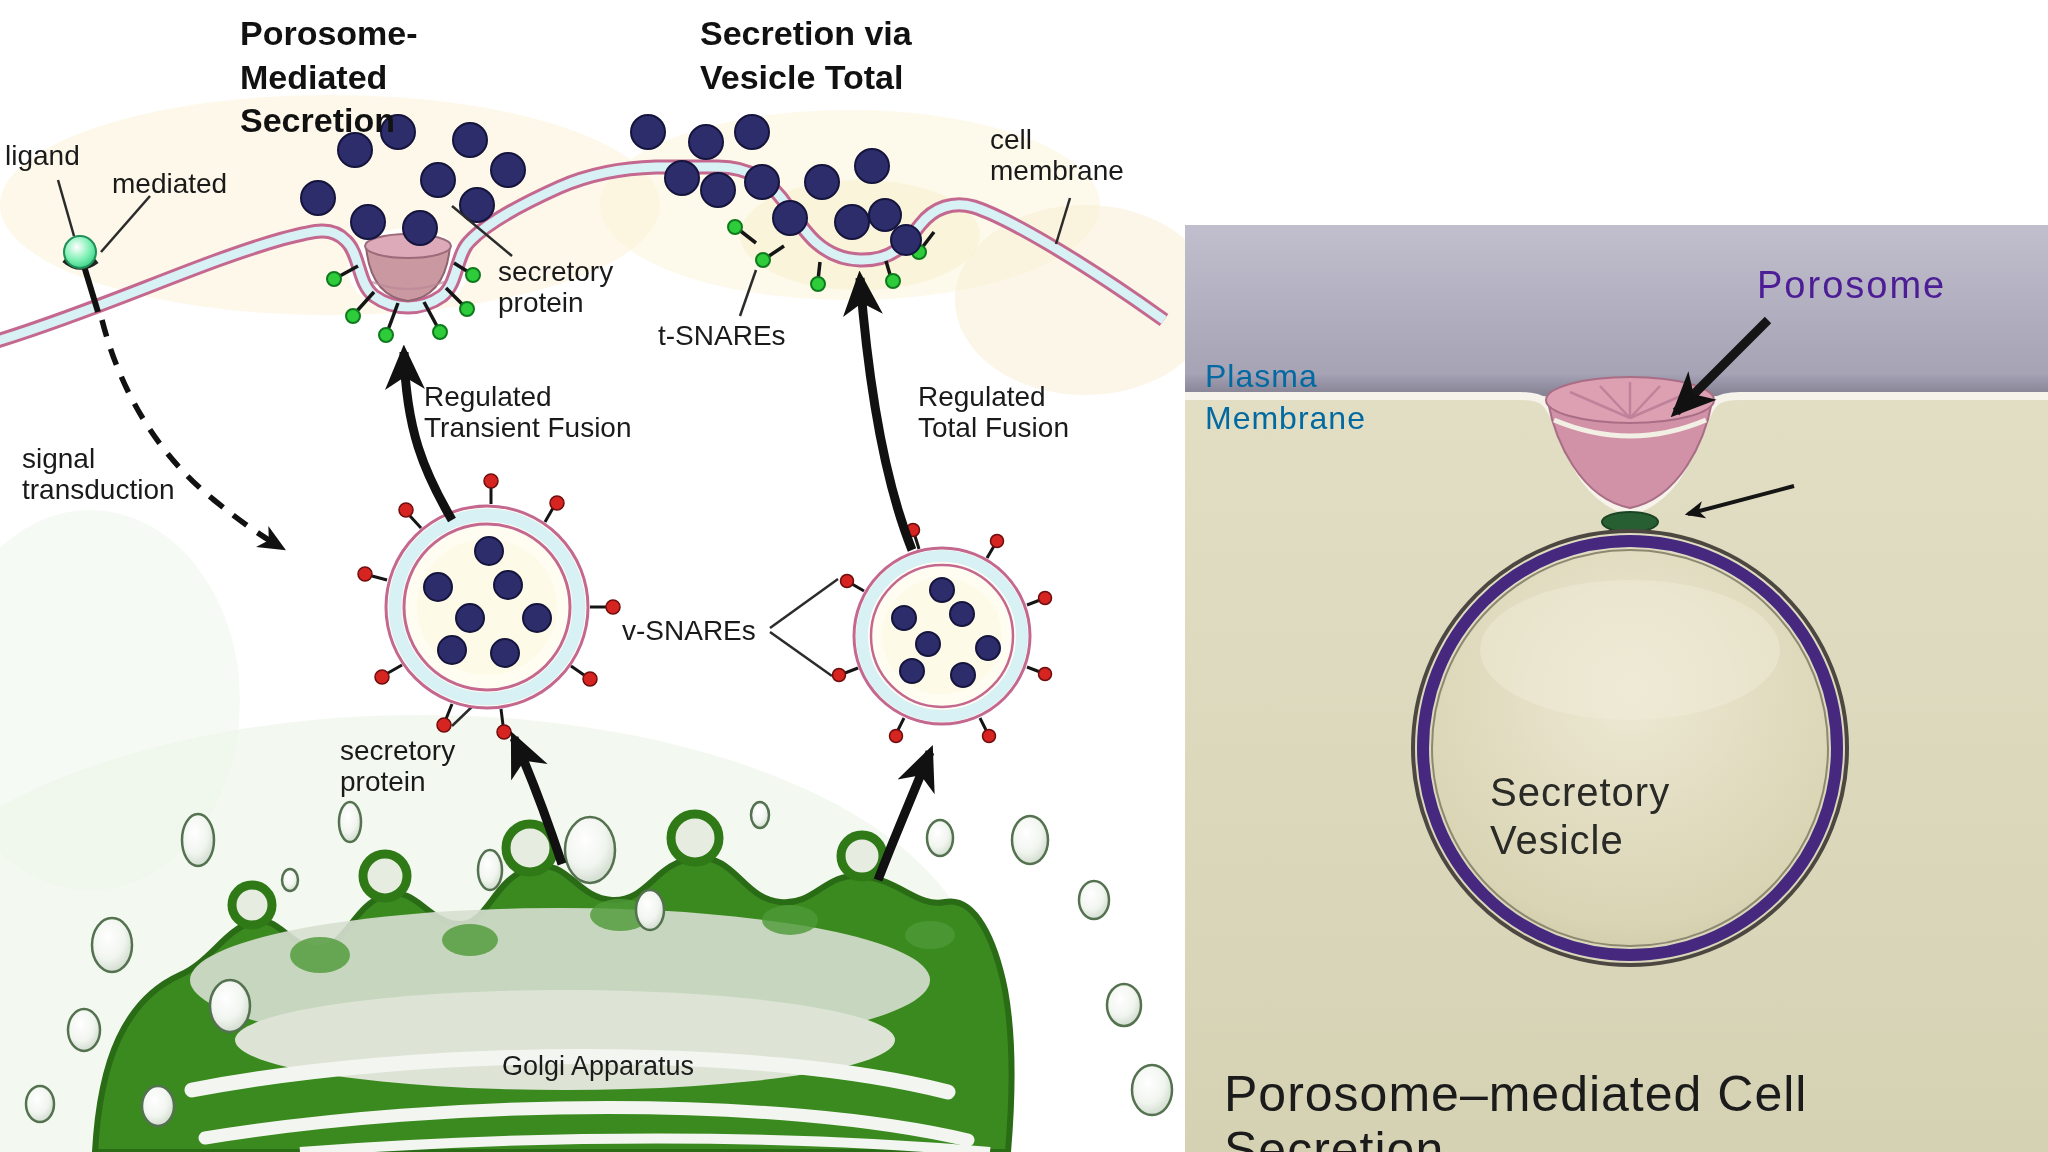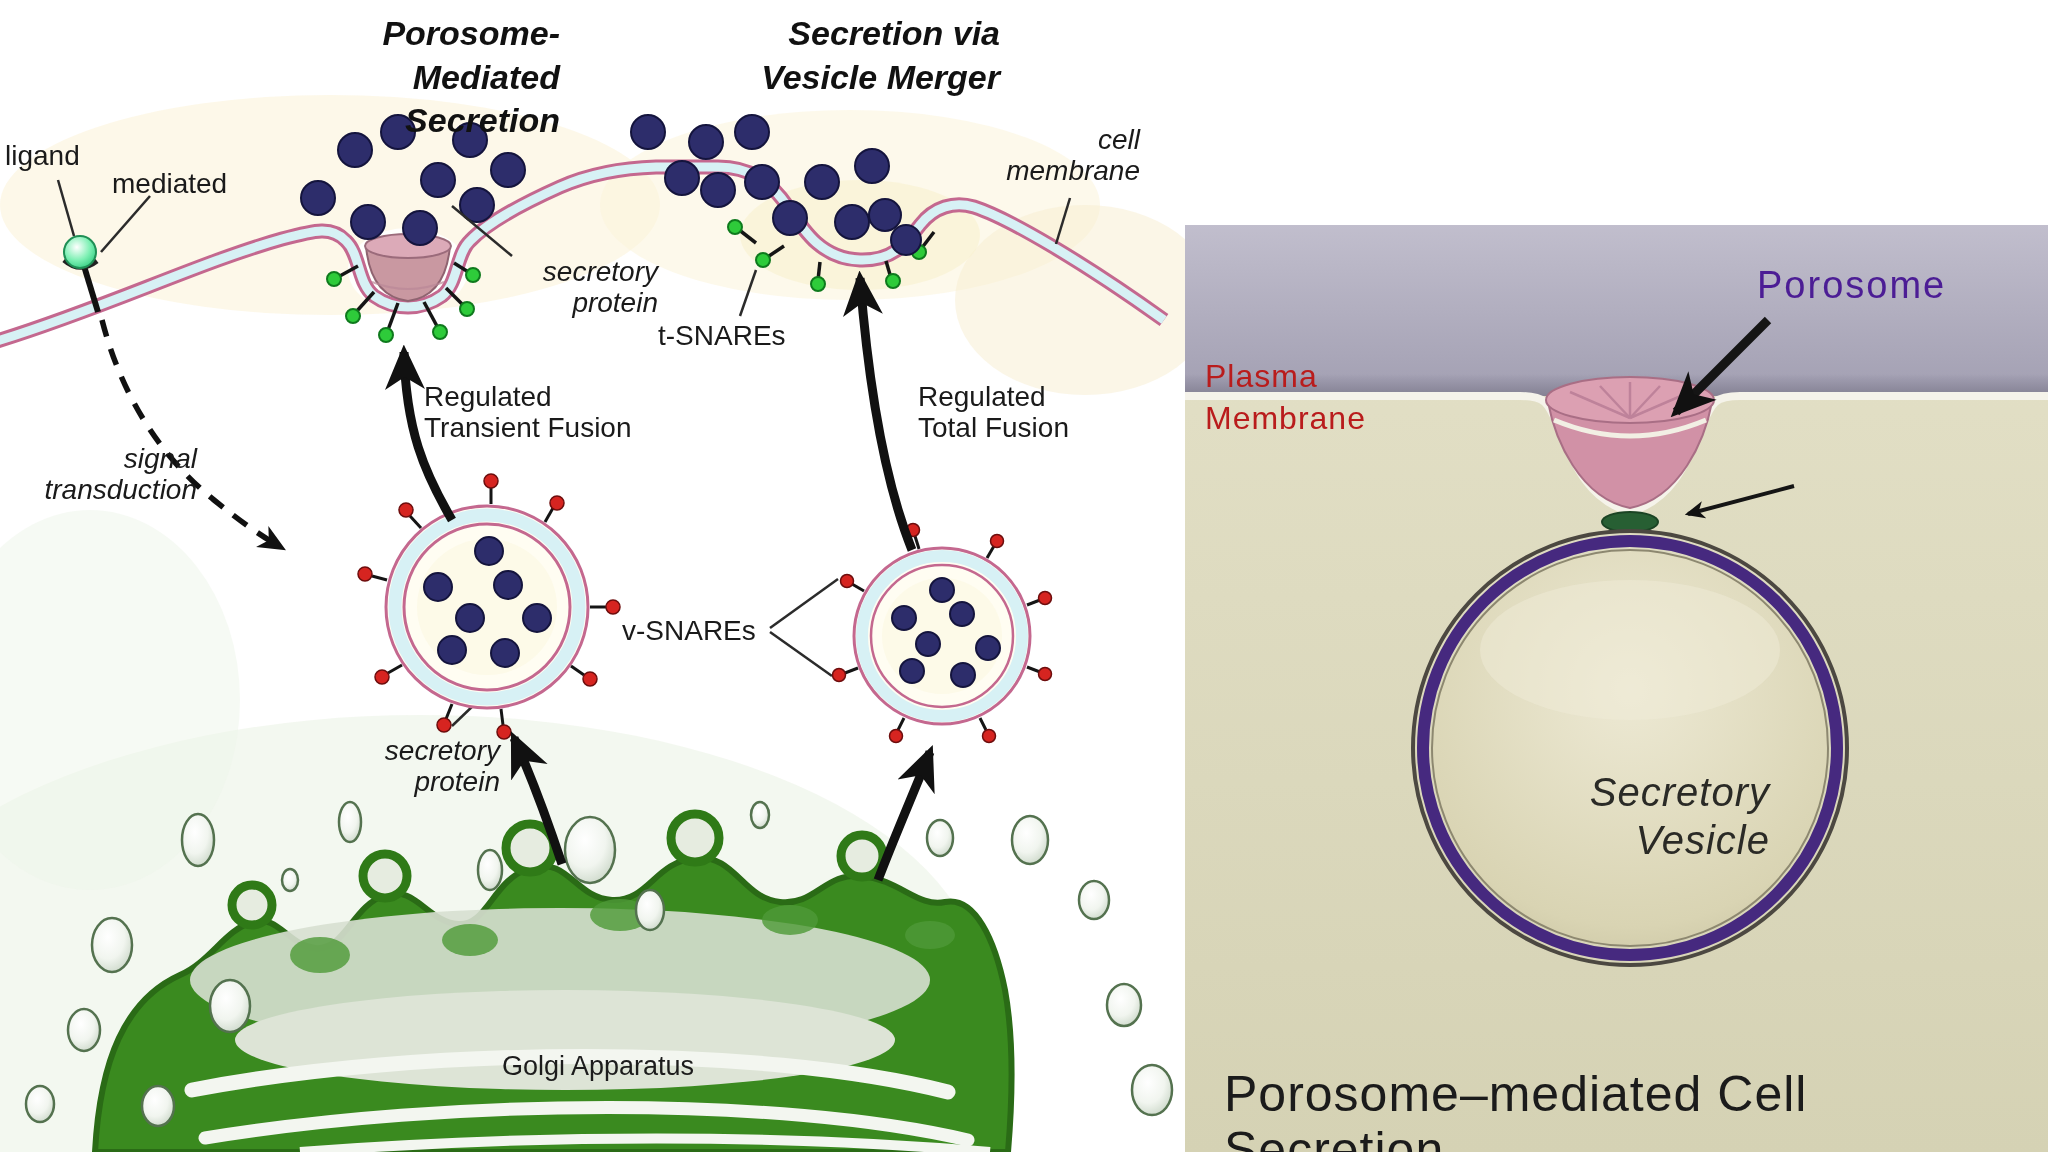--- a/index.html
+++ b/index.html
@@ -1,23 +1,23 @@
 <!DOCTYPE html>
 <html><head>
 <meta charset="utf-8">
 <style>
   html,body{margin:0;padding:0;background:#ffffff;}
   .stage{position:relative;width:2048px;height:1152px;background:#ffffff;overflow:hidden;
          font-family:"Liberation Sans","DejaVu Sans",sans-serif;}
   .stage svg{position:absolute;left:0;top:0;}
   .lbl{position:absolute;white-space:pre-line;color:#1a1a1a;line-height:1.12;}
-  .c{text-align:right;font-style:italic;}
+  .c{text-align:left;}
   .title{font-weight:bold;font-size:34px;line-height:1.28;color:#111;}
   .small{font-size:28px;}
-  .photo{color:#b91c1c;letter-spacing:1px;}
+  .photo{color:#0369a1;letter-spacing:1px;}
   .porosome-l{font-size:38px;letter-spacing:2px;color:#4c1d95;}
   .plasma-l{font-size:32px;line-height:1.32;}
   .fpore-l{font-size:31px;line-height:1.25;}
   .svesicle-l{font-size:40px;line-height:1.2;color:#2a2a26;}
   .caption-l{font-size:50px;letter-spacing:1px;color:#1b1b1b;}
 </style>
 </head>
 <body>
 
 <div class="stage">
@@ -314,21 +314,21 @@
     </g>
 
     <line x1="1768" y1="320" x2="1676" y2="412" stroke="#151515" stroke-width="9" marker-end="url(#mArrow)"></line>
     <line x1="1794" y1="486" x2="1688" y2="514" stroke="#151515" stroke-width="4" marker-end="url(#mArrow)"></line>
   </g>
 </svg>
 
 <div class="lbl title c" style="left:240px;top:12px;width:320px;">Porosome-Mediated
 Secretion</div>
 <div class="lbl title c" style="left:700px;top:12px;width:300px;">Secretion via
-Vesicle Merger</div>
+Vesicle Total</div>
 
 <div class="lbl small" style="left:5px;top:140px;">ligand</div>
 <div class="lbl small" style="left:112px;top:168px;">mediated</div>
 <div class="lbl small c" style="left:22px;top:443px;width:175px;">signal
 transduction</div>
 <div class="lbl small c" style="left:498px;top:256px;width:160px;">secretory
 protein</div>
 <div class="lbl small" style="left:658px;top:320px;">t-SNAREs</div>
 <div class="lbl small" style="left:424px;top:381px;">Regulated
 Transient Fusion</div>

